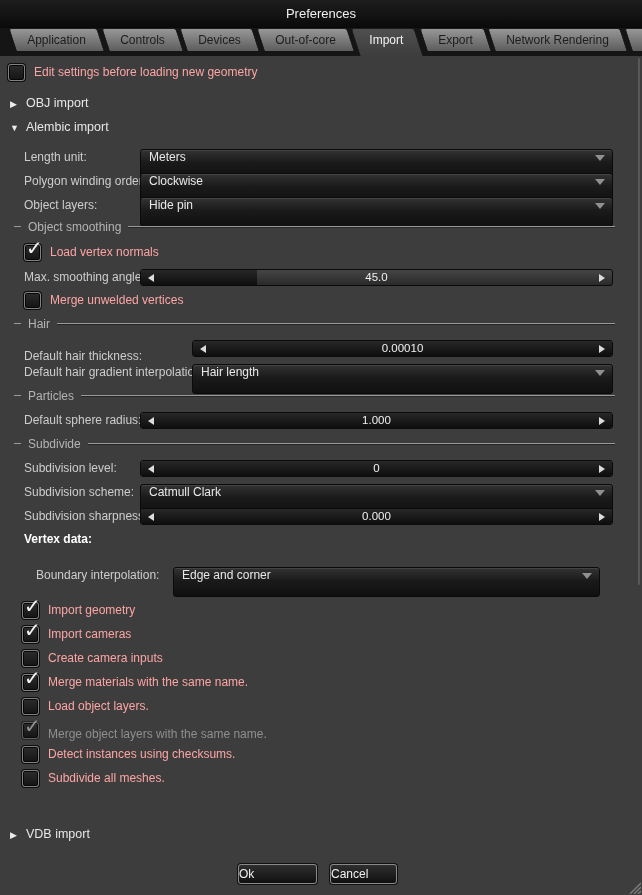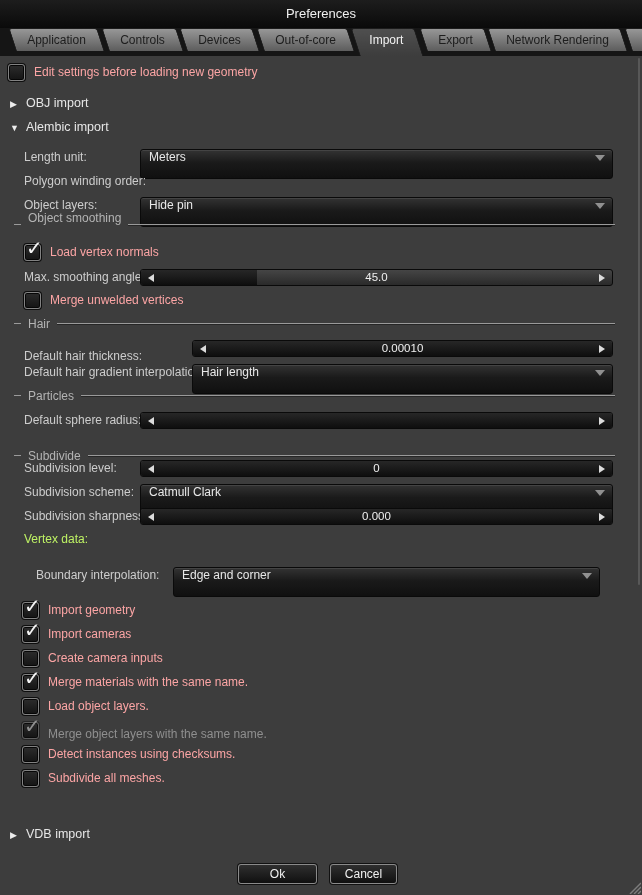--- a/index.html
+++ b/index.html
@@ -38,21 +38,21 @@
     background:linear-gradient(#4f4f4f,#3d3d3d);
     color:#f2f2f2;
     margin-bottom:0; height:28px;
   }
 
   
   .flabel {
     position:absolute; height:17px; line-height:17px;
     color:#cdcdcd; white-space:nowrap;
   }
-  .flabel.bold { font-weight:normal; color:#bef264; }
+  .flabel.bold { font-weight:bold; color:#ffffff; }
 
   
   .section {
     position:absolute; left:10px; height:15px; line-height:15px;
     color:#e6e6e6; font-size:12.5px; cursor:default; white-space:nowrap;
   }
   .section .tri { display:inline-block; font-size:9px; color:#ededed; width:16px; }
 
   
   .group-div {
@@ -115,21 +115,21 @@
   .check-row.disabled .checkbox { border-color:#5e5e5e; box-shadow:0 0 0 1px #262626, inset 0 0 0 1px #0a0a0a; }
   .check-row.disabled .mark { color:#8f8f8f; }
   .check-row.disabled .cb-label { color:#8f8f8f;margin-top:8px; }
 
   
   .btn {
     position:absolute; height:20px; border-radius:3px;
     border:1px solid #8a8a8a;
     background:linear-gradient(#2f2f2f,#101010);
     box-shadow:0 0 0 1px #111;
-    color:#f0f0f0; text-align:center; line-height:18px; cursor:default;
+    color:#f0f0f0; line-height:18px; cursor:default;
   }
 
   
   #scrollbar {
     position:absolute; right:2px; top:58px; width:2px; height:527px;
     background:#585858; border-radius:1px;
   }
 
   
   #grip { position:absolute; right:1px; bottom:1px; }
@@ -168,28 +168,32 @@
     <span class="tri">▼</span><span>Alembic import</span>
   </div>
 
   <div class="flabel" style="left:24px; top:149px;">Length unit:</div>
   <div class="dropdown" style="left:140px; top:149px; width:473px;">
     <span class="dd-text">Meters</span>
     <span class="dd-arrow"></span>
   </div>
 
   <div class="flabel" style="left:24px; top:173px;">Polygon winding order:</div>
+  <div class="dropdown" style="left:140px; top:173px; width:473px;">
+    <span class="dd-text">Clockwise</span>
+    <span class="dd-arrow"></span>
+  </div>
 
   <div class="flabel" style="left:24px; top:197px;">Object layers:</div>
   <div class="dropdown" style="left:140px; top:197px; width:473px;">
     <span class="dd-text">Hide pin</span>
     <span class="dd-arrow"></span>
   </div>
 
-  <div class="group-div" style="top:212px;align-items:flex-end;">
+  <div class="group-div" style="top:220px;">
     <span class="gd-dash"></span>
     <span>Object smoothing</span>
     <span class="gd-line"></span>
   </div>
 
   <div class="check-row" style="left:24px; top:244px;">
     <span class="checkbox">
         <span class="mark">✓</span>
       </span>
     <span class="cb-label">Load vertex normals</span>
@@ -231,24 +235,25 @@
   <div class="group-div" style="top:389px;">
     <span class="gd-dash"></span>
     <span>Particles</span>
     <span class="gd-line"></span>
   </div>
 
   <div class="flabel" style="left:24px; top:412px;">Default sphere radius:</div>
   <div class="slider" style="left:140px; top:412px; width:473px;">
     <div class="sl-fill" style="width:100%;"></div>
     <span class="sl-arrow left"></span>
-    <span class="sl-arrow right"></span>
-  </div>
-
-  <div class="group-div" style="top:437px;margin-top:12px;">
+    <span class="sl-value">1.000</span>
+    <span class="sl-arrow right"></span>
+  </div>
+
+  <div class="group-div" style="top:437px;">
     <span class="gd-dash"></span>
     <span>Subdivide</span>
     <span class="gd-line"></span>
   </div>
 
   <div class="flabel" style="left:24px; top:460px;">Subdivision level:</div>
   <div class="slider" style="left:140px; top:460px; width:473px;">
     <div class="sl-fill" style="width:100%;"></div>
     <span class="sl-arrow left"></span>
     <span class="sl-value">0</span>

